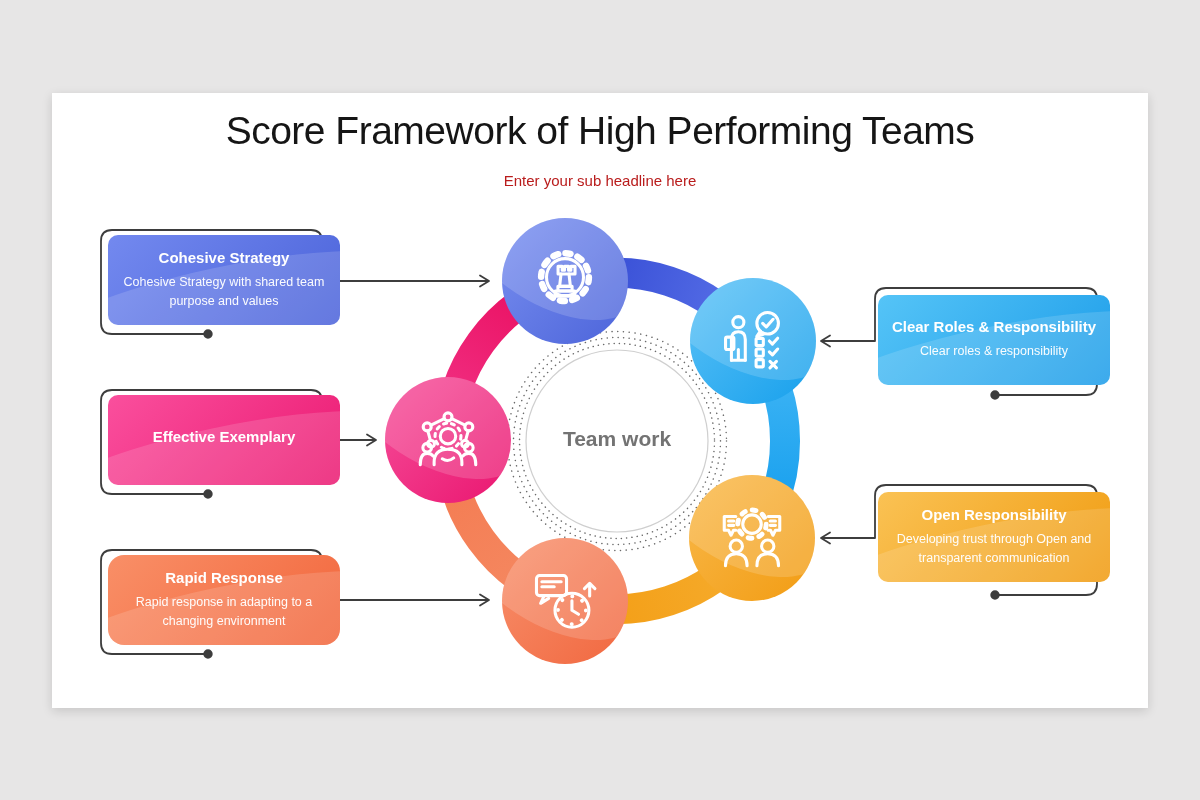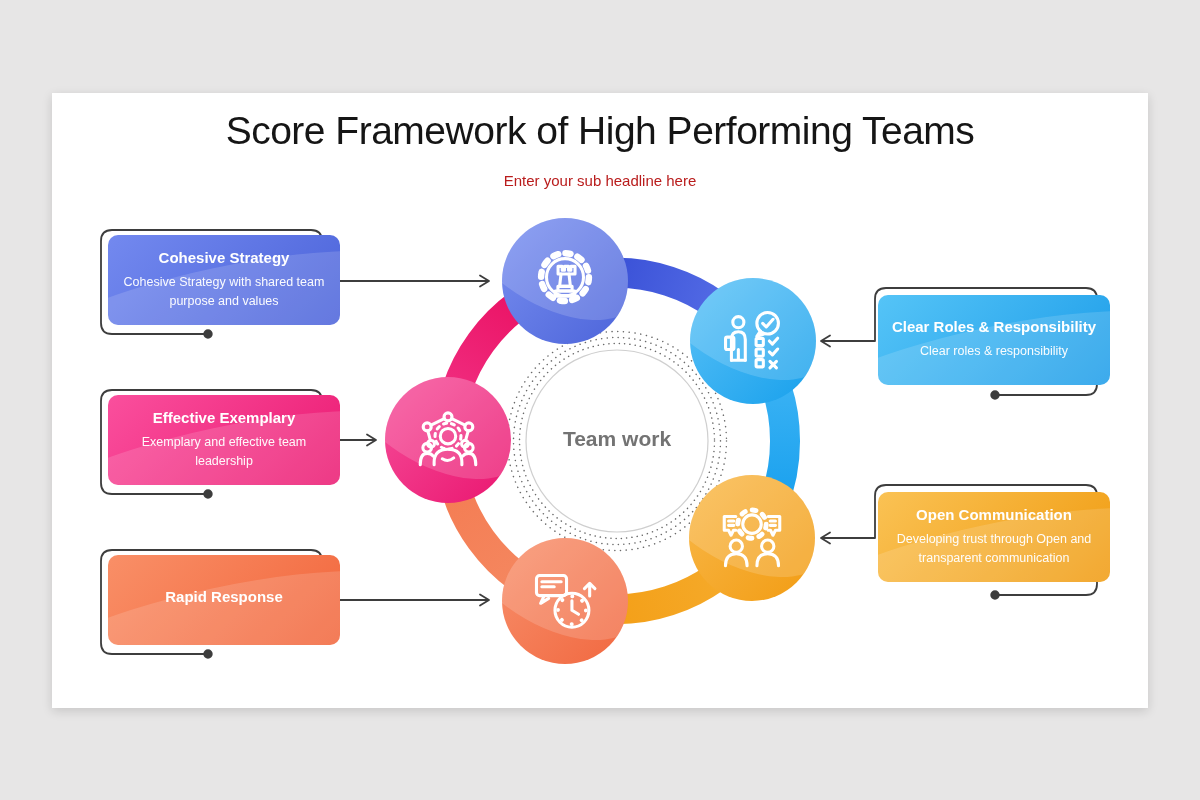--- a/index.html
+++ b/index.html
@@ -29,21 +29,21 @@
   
   .card{position:absolute;width:232px;height:90px;border-radius:10px;overflow:hidden;
         color:#fff;display:flex;flex-direction:column;justify-content:center;align-items:center;
         text-align:center;padding:6px 10px;box-sizing:border-box;}
   .card::before{content:"";position:absolute;width:190%;height:120%;left:-45%;top:35%;
         background:rgba(255,255,255,0.14);border-radius:50%;transform:rotate(-12deg);}
   .card-title{position:relative;font-size:15px;font-weight:700;margin-bottom:7px;}
   .card-desc{position:relative;font-size:12.5px;line-height:1.55;font-weight:400;opacity:.97;}
   .card-cohesive{left:56px;top:142px;background:linear-gradient(135deg,#7389ef,#4b63da);}
   .card-leadership{left:56px;top:302px;background:linear-gradient(135deg,#fa4f9d,#eb1a72);}
-  .card-rapid{left:56px;top:462px;background:linear-gradient(135deg,#f98f67,#f2663c);}
+  .card-rapid{left:56px;top:462px;background:linear-gradient(135deg,#f98f67,#f2663c);border-radius:16px;}
   .card-roles{left:826px;top:202px;background:linear-gradient(135deg,#55c4f7,#1d9de9);}
   .card-open{left:826px;top:399px;background:linear-gradient(135deg,#fac254,#f09b10);}
 </style>
 </head>
 <body>
 
 <div class="stage">
   <div class="slide">
 
     <div class="page-title">Score Framework of High Performing Teams</div>
@@ -197,29 +197,29 @@
         </g>
       </svg>
     </div>
 
     <div class="card card-cohesive">
       <div class="card-title">Cohesive Strategy</div>
       <div class="card-desc">Cohesive Strategy with shared team purpose and values</div>
     </div>
     <div class="card card-leadership">
       <div class="card-title">Effective Exemplary</div>
-      <div class="card-desc">Exemplary and effective team leadership</div>
     </div>
     <div class="card card-rapid">
       <div class="card-title">Rapid Response</div>
+      <div class="card-desc">Rapid response in adapting to a changing environment</div>
     </div>
 
     <div class="card card-roles">
       <div class="card-title">Clear Roles &amp; Responsibility</div>
       <div class="card-desc">Clear roles &amp; responsibility</div>
     </div>
     <div class="card card-open">
-      <div class="card-title">Open Communication</div>
+      <div class="card-title">Open Responsibility</div>
       <div class="card-desc">Developing trust through Open and transparent communication</div>
     </div>
 
   </div>
 </div>
 
 </body></html>

